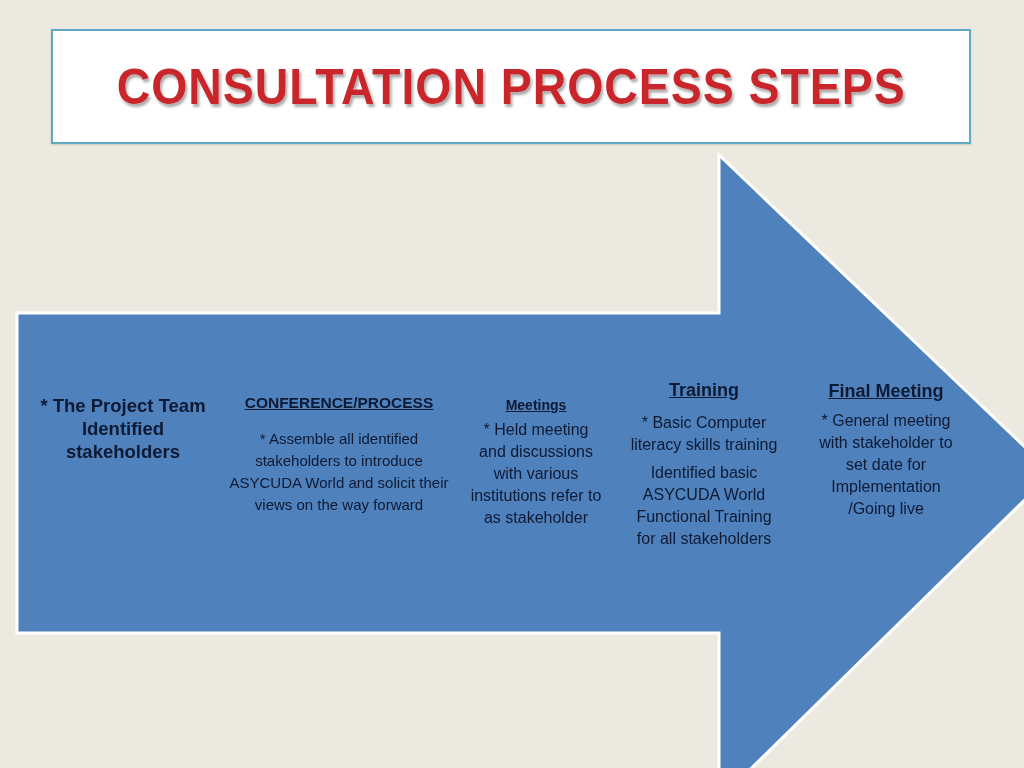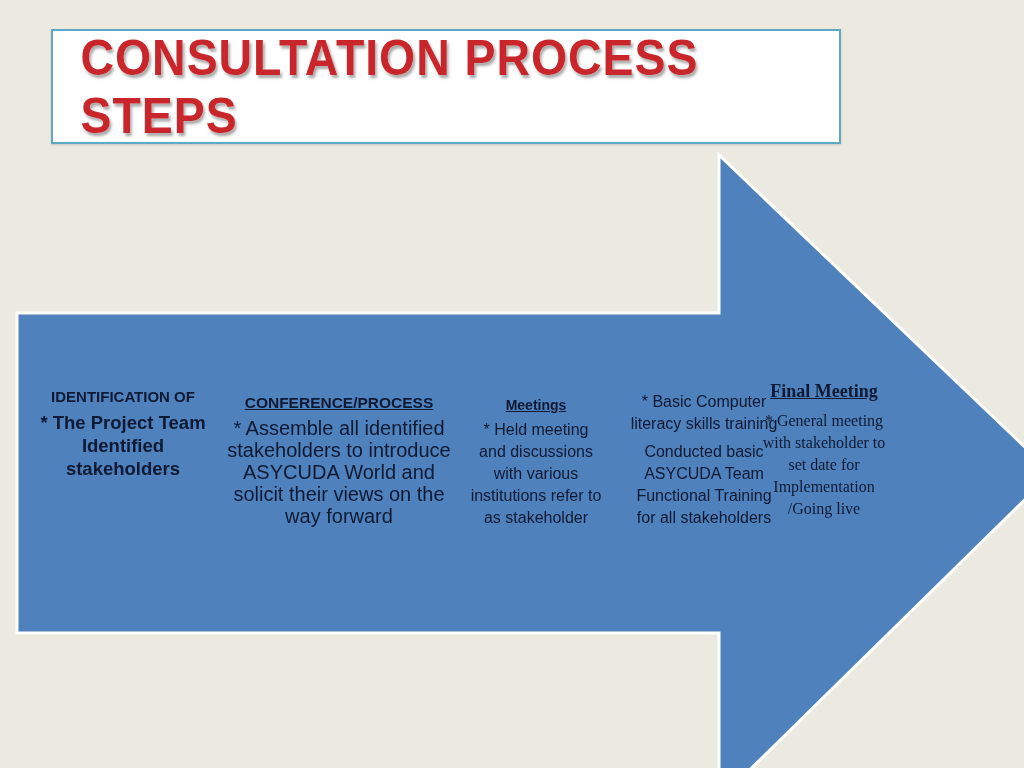--- a/index.html
+++ b/index.html
@@ -2,21 +2,21 @@
 <html><head>
 <meta charset="utf-8">
 <style>
   html, body { margin:0; padding:0; }
   body {
     width:1024px; height:768px; overflow:hidden; position:relative;
     background:#ECEAE0;
     font-family: "Liberation Sans", "DejaVu Sans", sans-serif;
   }
   .title-box {
-    position:absolute; left:51px; top:29px; width:790px; height:115px;
+    position:absolute; left:51px; top:29px; width:920px; height:115px;
     background:#FFFFFF; border:2px solid #5FA9C4; box-sizing:border-box;
     display:flex; align-items:center; justify-content:center;
     box-shadow: 0 1px 2px rgba(0,0,0,0.15);
   }
   .title-text {
     font-family: "Liberation Sans", sans-serif;
     font-weight:bold; font-size:50px; letter-spacing:1px;
     color:#C8262A;
     transform: scaleX(0.93);
     text-shadow: 0 0 1px #fff, 2px 3px 3px rgba(0,0,0,0.35);
@@ -34,35 +34,35 @@
 
 <div class="title-box">
   <span class="title-text">CONSULTATION PROCESS STEPS</span>
 </div>
 
 <svg class="arrow" width="1024" height="768">
   <polygon points="17,313 719,313 719,155 1052,473 719,800 719,633 17,633" fill="#4F81BD" stroke="#FFFFFF" stroke-width="3" stroke-linejoin="miter"></polygon>
 </svg>
 
 <div class="col" style="left:28px; top:388px; width:190px;">
-  <p class="head" style="font-size:15px; text-decoration:none;">IDENTIFICATION OF</p>
   <p style="font-size:18.5px; line-height:23px; margin-top:6px; font-weight:bold;">*  The Project Team Identified stakeholders</p>
 </div>
 
 <div class="col" style="left:226px; top:394px; width:226px;">
   <p class="head" style="font-size:15.5px;">CONFERENCE/PROCESS</p>
-  <p style="font-size:20px; line-height:22px; margin-top:5px;text-align:center;">*  Assemble all identified stakeholders to introduce ASYCUDA World and solicit their views on the way forward</p>
+  <p style="font-size:15px; line-height:22px; margin-top:16px;text-align:center;">*  Assemble all identified stakeholders to introduce ASYCUDA World and solicit their views on the way forward</p>
 </div>
 
 <div class="col" style="left:468px; top:397px; width:136px;">
   <p class="head" style="font-size:14px;">Meetings</p>
   <p style="font-size:16px; line-height:22px; margin-top:6px;">* Held meeting and discussions with various institutions refer to as stakeholder</p>
 </div>
 
 <div class="col" style="left:628px; top:380px; width:152px;">
+  <p class="head" style="font-size:18px;">Training</p>
   <p style="font-size:16px; line-height:22px; margin-top:11px;">* Basic Computer literacy skills training</p>
-  <p style="font-size:16px; line-height:22px; margin-top:6px;">Conducted basic ASYCUDA Team Functional Training for all stakeholders</p>
+  <p style="font-size:16px; line-height:22px; margin-top:6px;">Identified basic ASYCUDA World Functional Training for all stakeholders</p>
 </div>
 
-<div class="col" style="left:754px; top:381px; width:140px;font-family:Liberation Serif, serif;">
+<div class="col" style="left:816px; top:381px; width:140px;">
   <p class="head" style="font-size:18px;">Final Meeting</p>
   <p style="font-size:16px; line-height:22px; margin-top:8px;">* General meeting with stakeholder to set date for Implementation /Going live</p>
 </div>
 
 </body></html>

